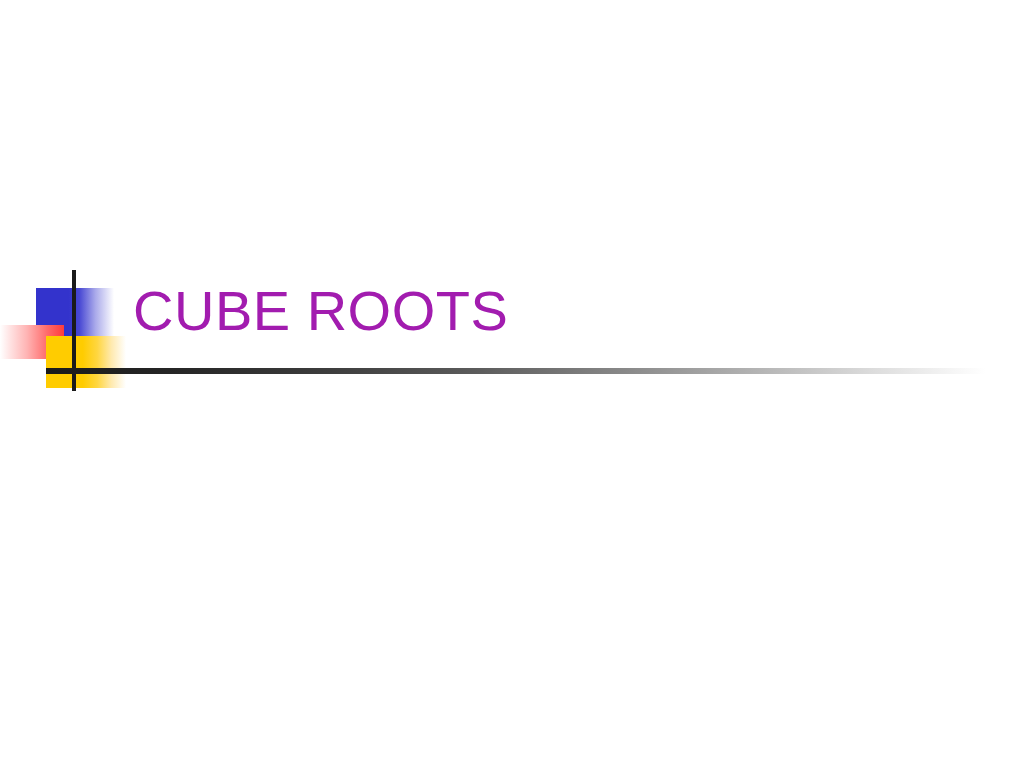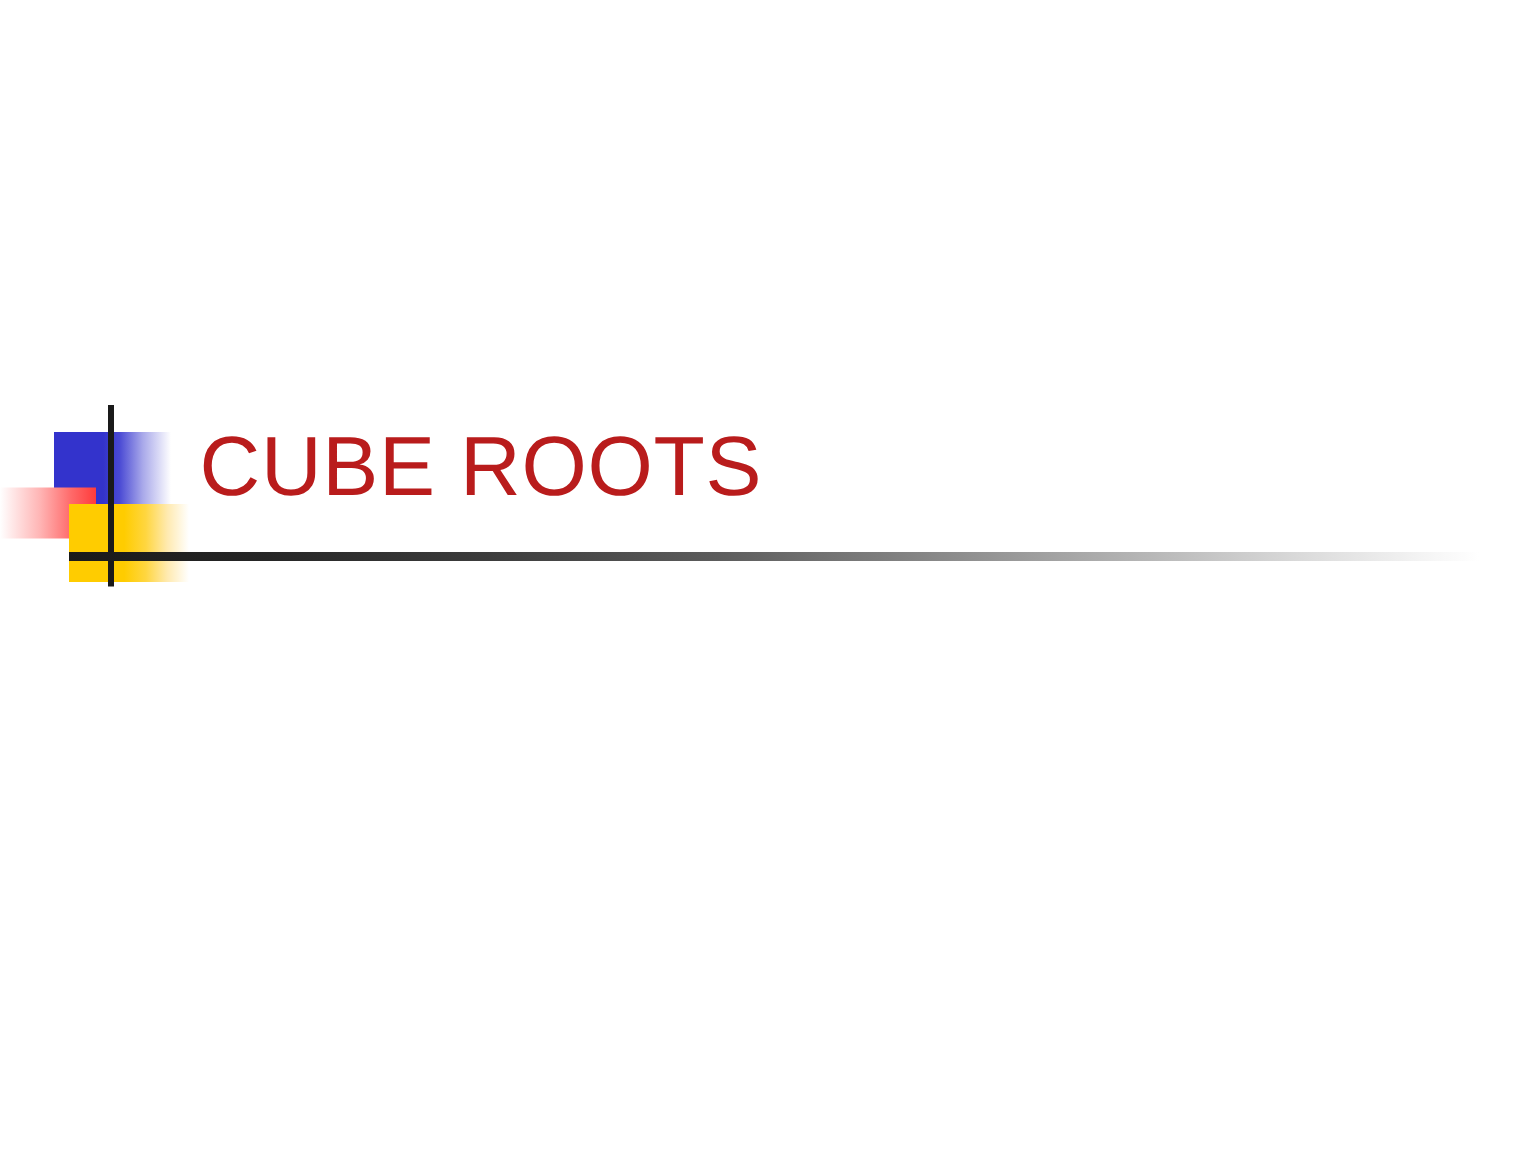--- a/index.html
+++ b/index.html
@@ -109,21 +109,21 @@
   .slide-title {
     position: absolute;
     left: 133px;
     top: 282px;
     margin: 0;
     font-family: "Liberation Sans", sans-serif;
     font-size: 56px;
     font-weight: normal;
     line-height: 1.05;
     letter-spacing: 0.5px;
-    color: #b91c1c;
+    color: #a21caf;
     white-space: nowrap;
   }
 </style>
 </head>
 <body>
 
 <div class="slide">
 
   <div class="title-ornament">
     <div class="deco-blue"></div>

